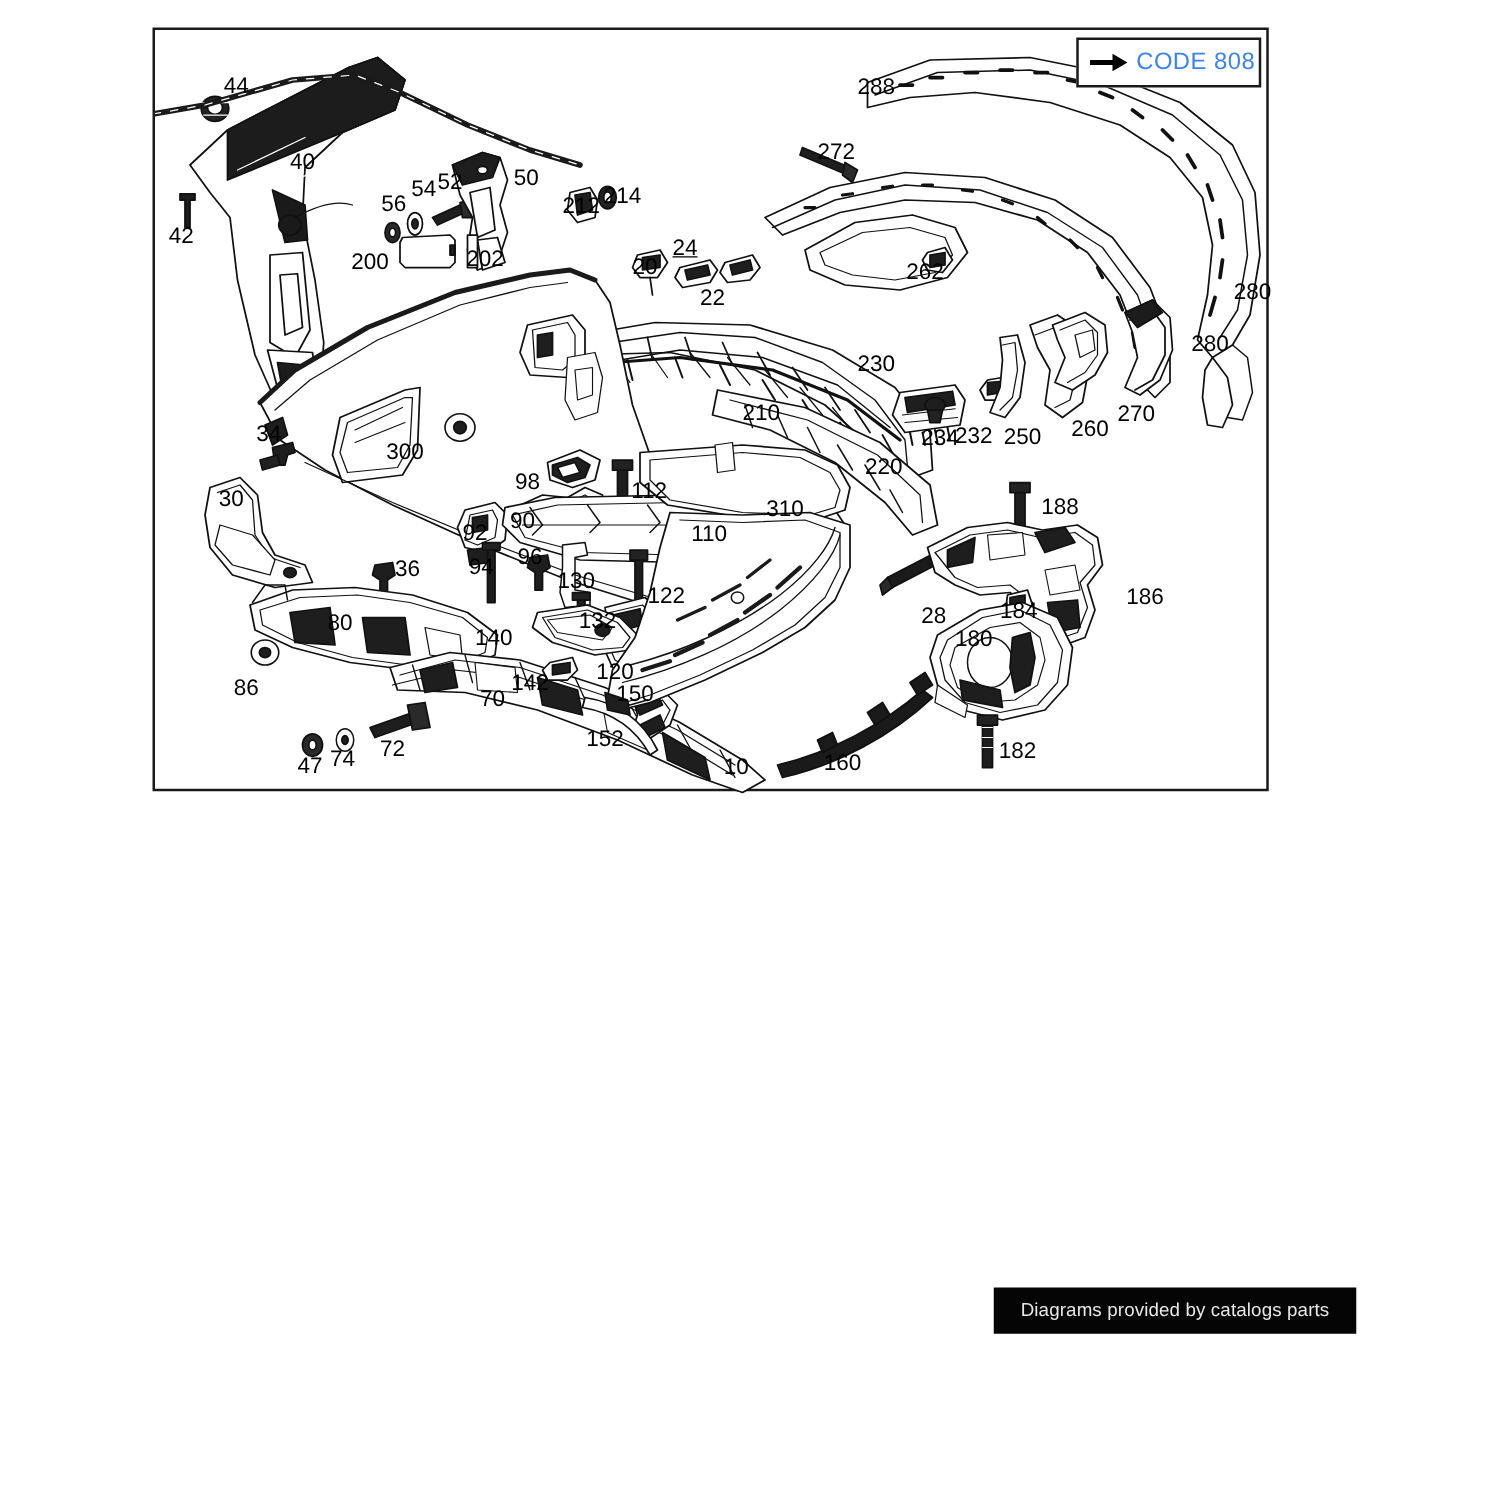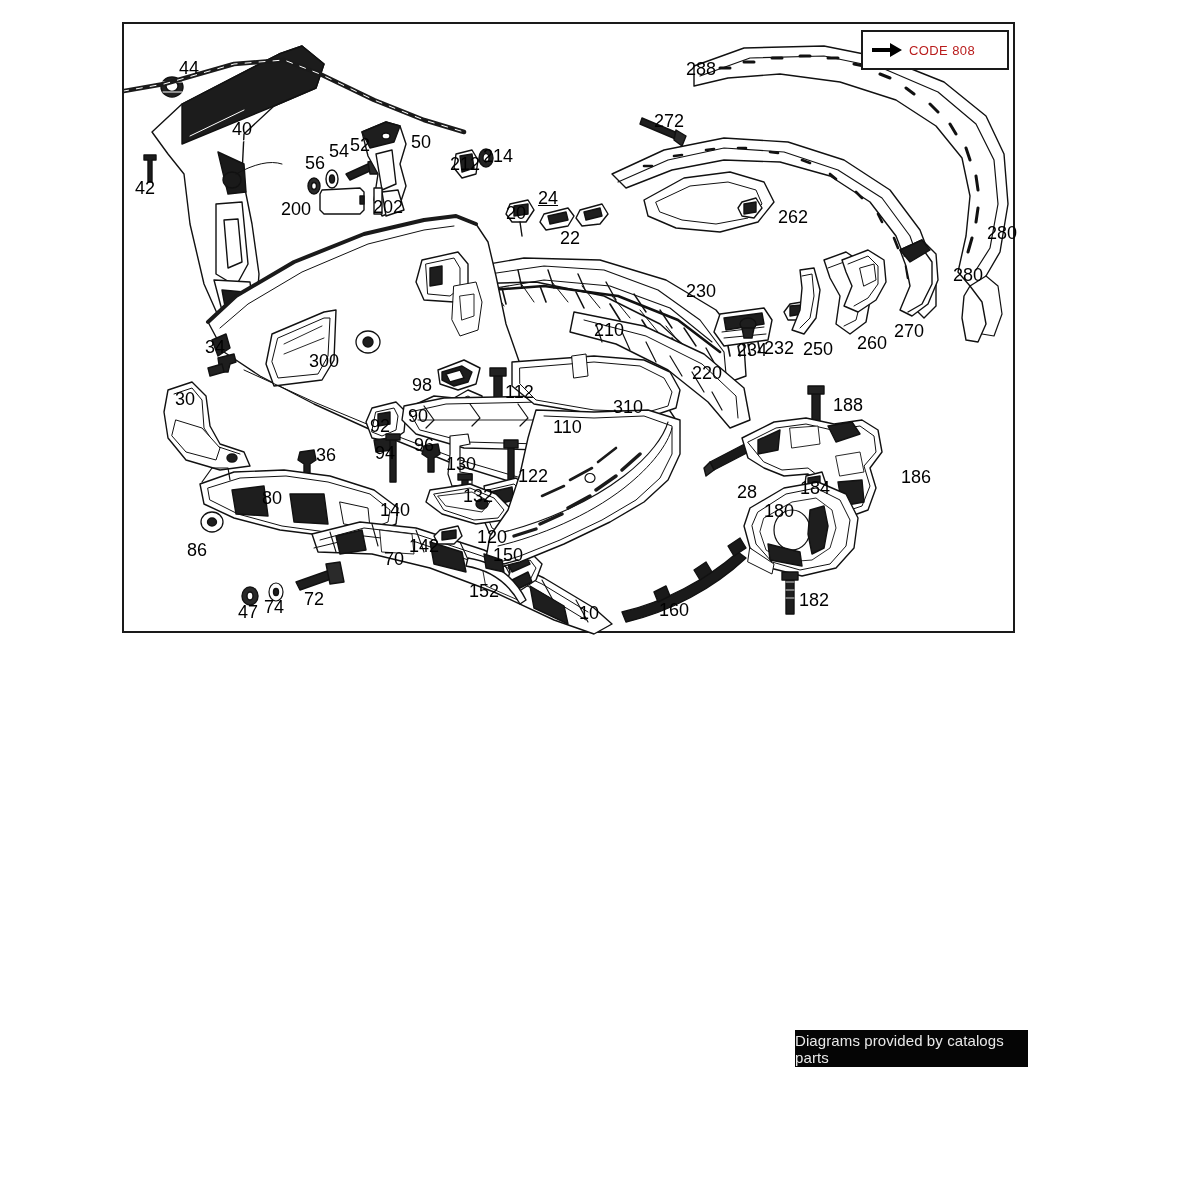--- a/index.html
+++ b/index.html
@@ -17,32 +17,32 @@
   }
   #diagram-svg{position:absolute;left:0;top:0;width:893px;height:611px;}
 
   
   #code-box{
     position:absolute;left:737px;top:6px;width:148px;height:40px;
     border:2px solid #1a1a1a;background:#ffffff;box-sizing:border-box;
     display:flex;align-items:center;gap:7px;padding-left:9px;z-index:30;
   }
   #code-box .arrow-wrap{width:30px;height:14px;display:block;flex:0 0 auto;}
-  #code-label{font-size:13px;color:#b91c1c;letter-spacing:.4px;white-space:nowrap;}
+  #code-label{font-size:19px;color:#3b82f6;letter-spacing:.4px;white-space:nowrap;}
 
   
   .callout{
     position:absolute;font-size:18px;color:#000;line-height:1;
     white-space:nowrap;font-family:"Liberation Sans",sans-serif;
     z-index:20;
   }
 
   
   #watermark-badge{
-    position:absolute;left:795px;top:1030px;width:233px;height:37px;
+    position:absolute;left:795px;top:1030px;width:290px;height:37px;
     background:#050505;color:#e8e8e8;font-size:15px;
     display:flex;align-items:center;justify-content:center;
     letter-spacing:.1px;z-index:40;
   }
 
   
   #footer{
     position:absolute;left:0;top:1090px;width:1200px;height:110px;
     background:#ffffff;
   }
@@ -536,21 +536,21 @@
       <div class="callout" style="left: 287px; top: 109px;">50</div>
       <div class="callout" style="left: 157px; top: 176px;">200</div>
       <div class="callout" style="left: 249px; top: 174px;">202</div>
       <div class="callout" style="left: 326px; top: 131px;">212</div>
       <div class="callout" style="left: 359px; top: 123px;">214</div>
       <div class="callout" style="left: 382px; top: 180px;">20</div>
       <div class="callout" style="left: 414px; top: 165px; text-decoration: underline;">24</div>
       <div class="callout" style="left: 436px; top: 157px; margin-top: 48px;">22</div>
       <div class="callout" style="left: 562px; top: 36px;">288</div>
       <div class="callout" style="left: 530px; top: 88px;">272</div>
-      <div class="callout" style="left: 654px; top: 184px;">262</div>
+      <div class="callout" style="left: 601px; top: 184px;">262</div>
       <div class="callout" style="left: 863px; top: 200px;">280</div>
       <div class="callout" style="left: 829px; top: 242px;">280</div>
       <div class="callout" style="left: 562px; top: 258px;">230</div>
       <div class="callout" style="left: 640px; top: 299px; margin-top: 16px;">232</div>
       <div class="callout" style="left: 613px; top: 317px;">234</div>
       <div class="callout" style="left: 679px; top: 316px;">250</div>
       <div class="callout" style="left: 733px; top: 310px;">260</div>
       <div class="callout" style="left: 770px; top: 298px;">270</div>
       <div class="callout" style="left: 470px; top: 297px; text-align: right;">210</div>
       <div class="callout" style="left: 568px; top: 340px;">220</div>

